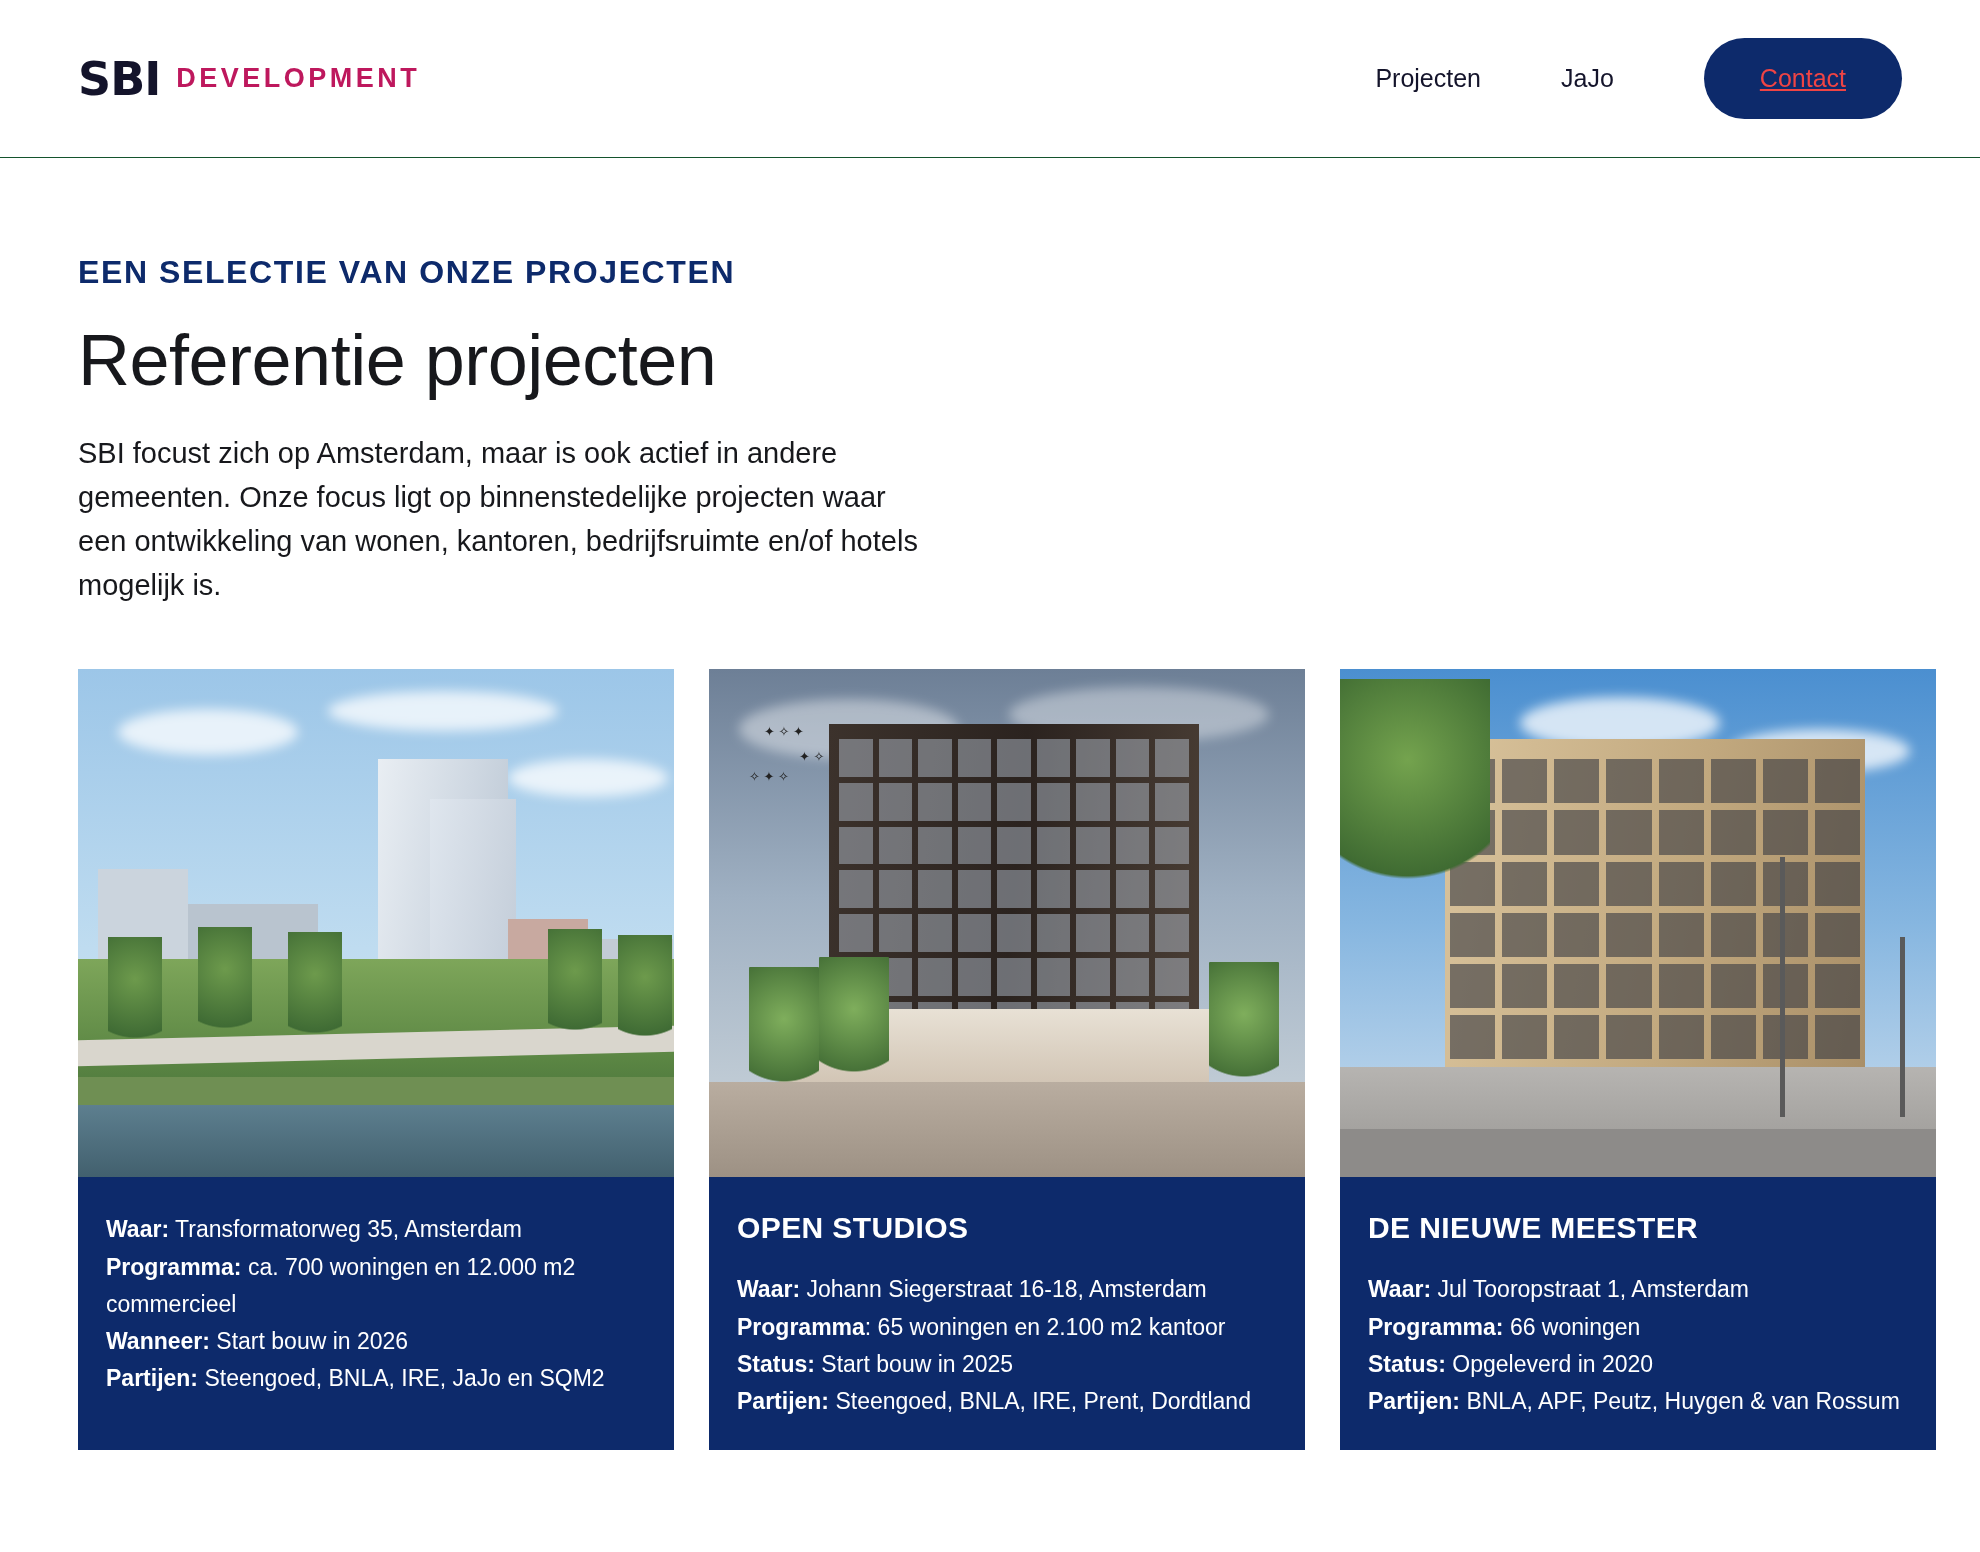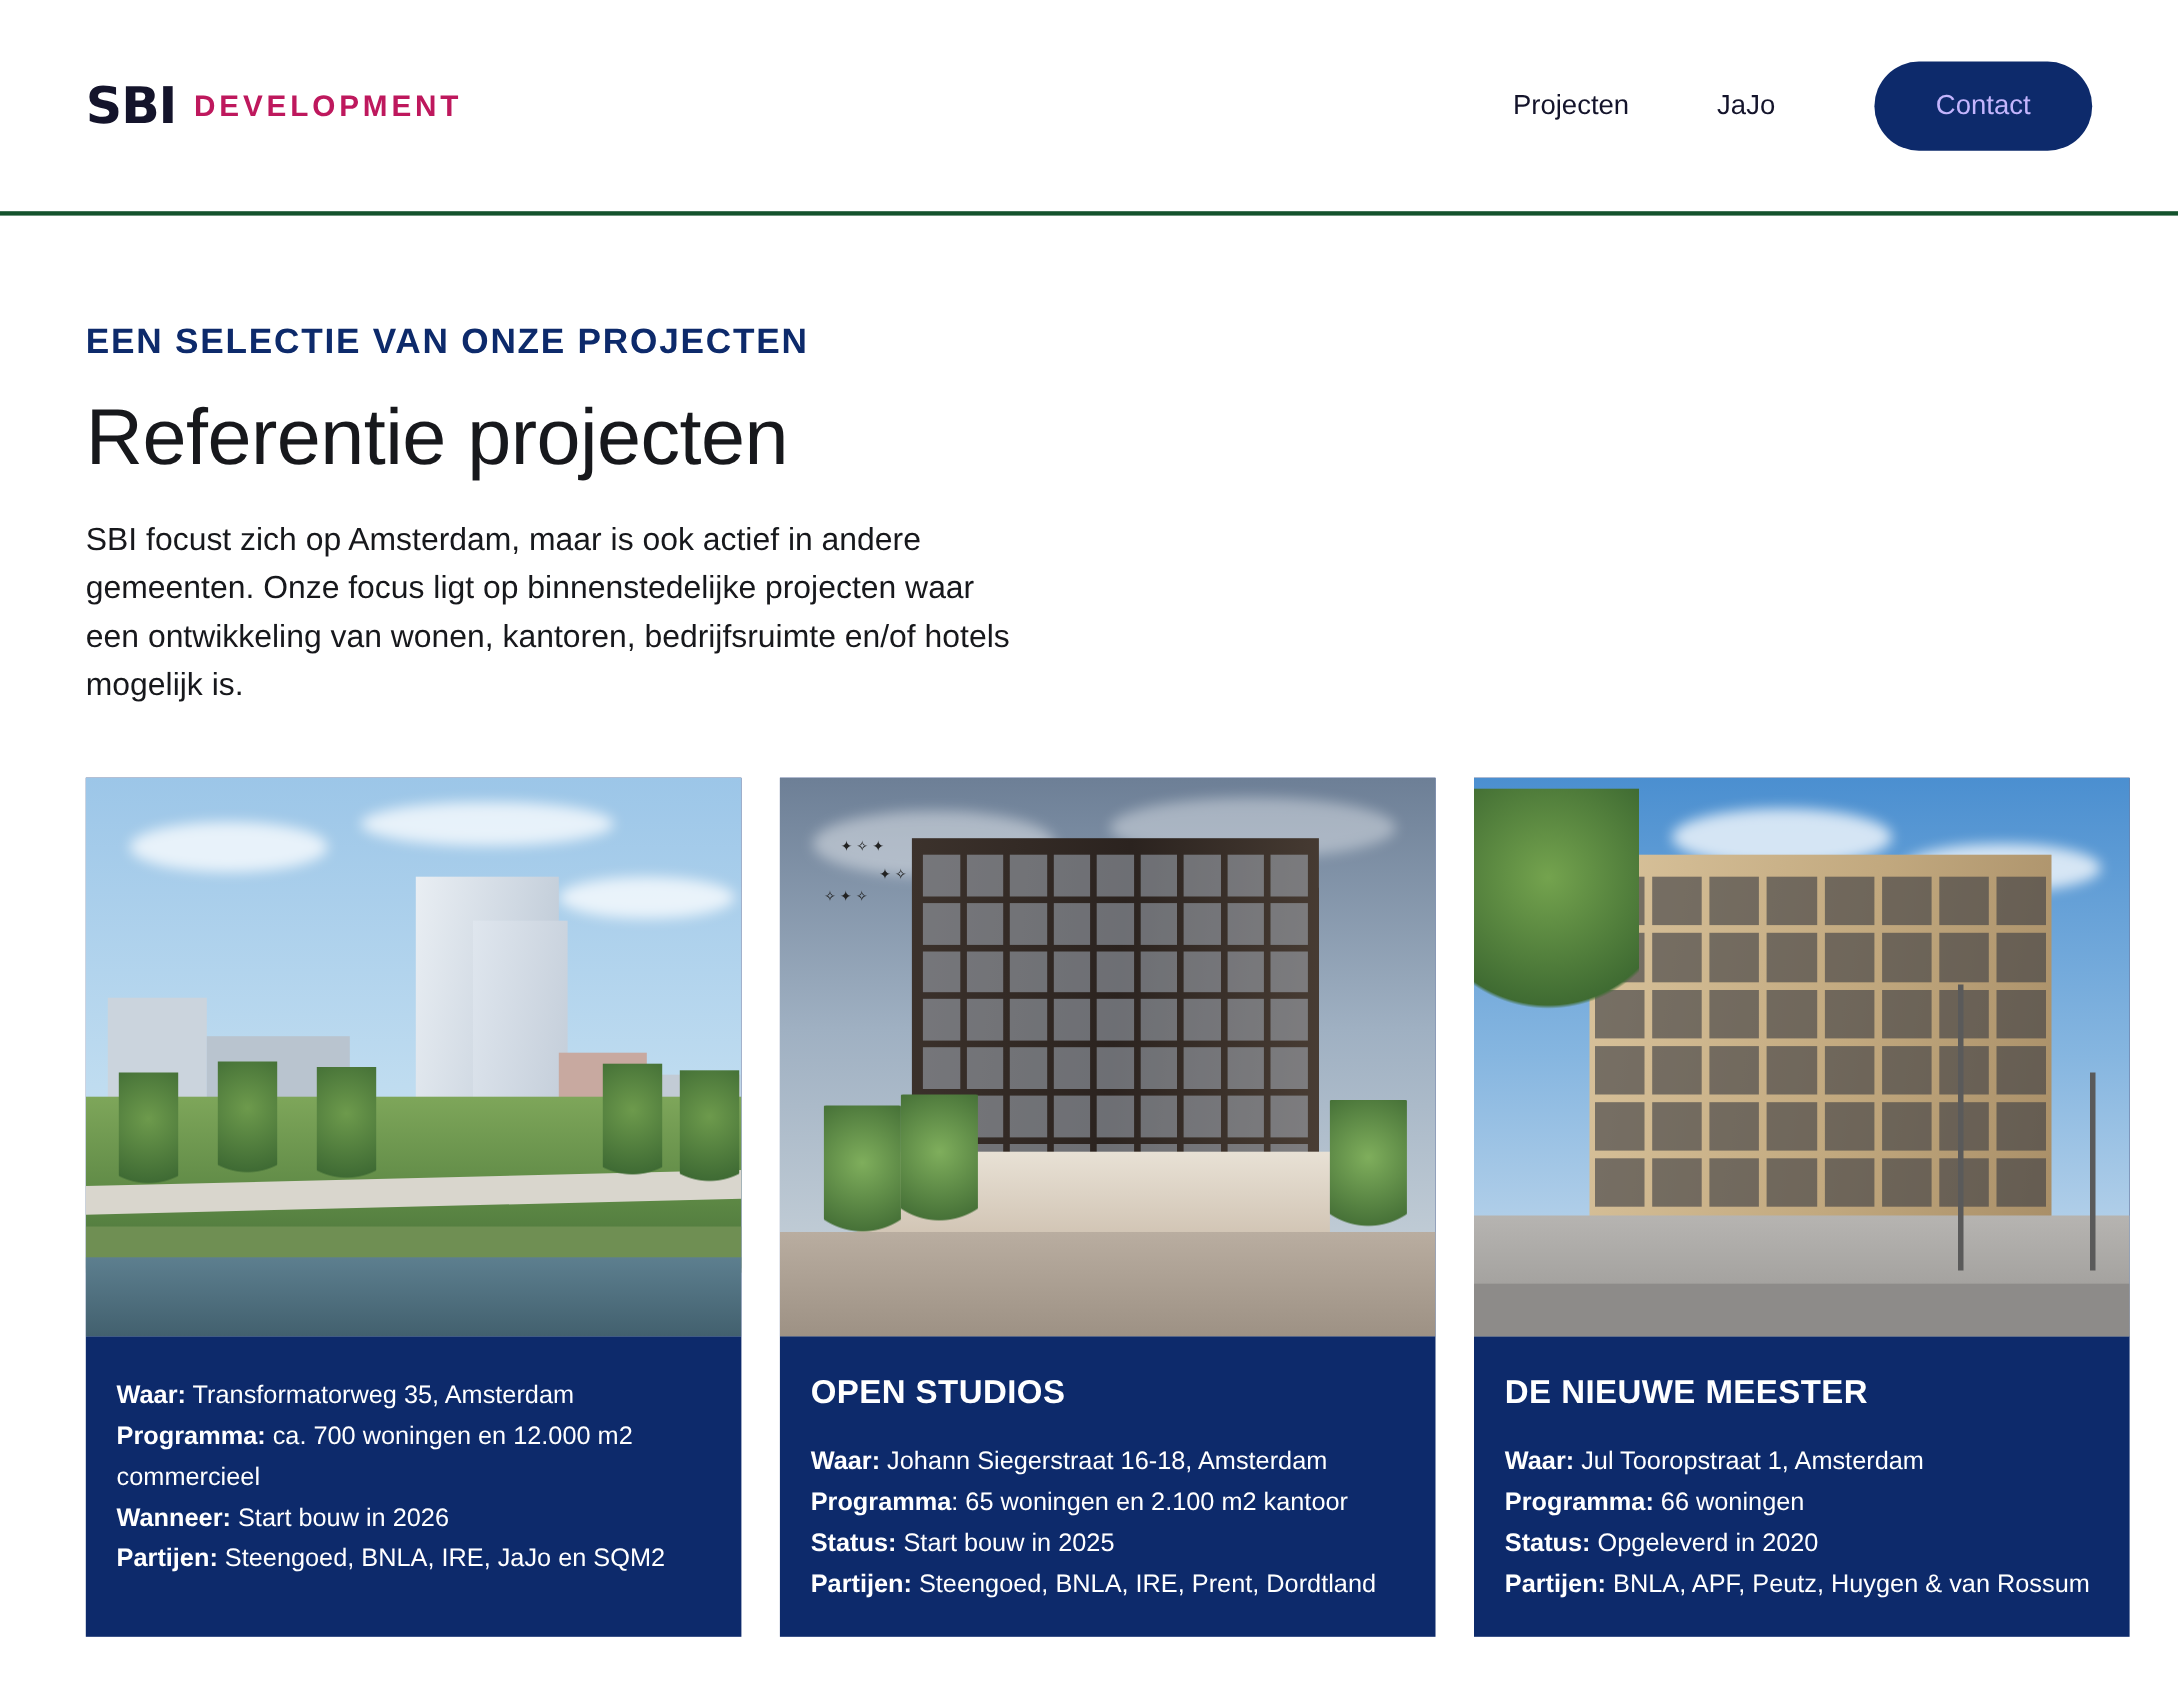--- a/index.html
+++ b/index.html
@@ -6,22 +6,22 @@
   html, body {
     width: 1980px;
     height: 1552px;
     background: #ffffff;
     font-family: "Liberation Sans", sans-serif;
     overflow: hidden;
   }
 
   
   .header {
-    height: 196px;
-    border-bottom: 4px solid #14532d;
+    height: 158px;
+    border-bottom: 1px solid #14532d;
     display: flex;
     align-items: center;
     justify-content: space-between;
     padding: 0 78px 0 78px;
     background: #fff;
   }
   .logo {
     display: flex;
     align-items: center;
     gap: 16px;
@@ -47,27 +47,28 @@
   .nav-link {
     font-size: 25px;
     color: #14142b;
     text-decoration: none;
     padding: 0 40px;
     white-space: nowrap;
   }
   .nav-cta {
     margin-left: 50px;
     background: #0d2a6b;
-    color: #c4b5fd;
+    color: #ef4444;
     font-size: 25px;
     border: none;
     border-radius: 999px;
     padding: 26px 56px;
     cursor: pointer;
     font-family: "Liberation Sans", sans-serif;
+    text-decoration: underline;
   }
 
   
   .content {
     padding: 0 78px;
   }
   .eyebrow {
     margin-top: 96px;
     font-size: 32px;
     font-weight: 700;

